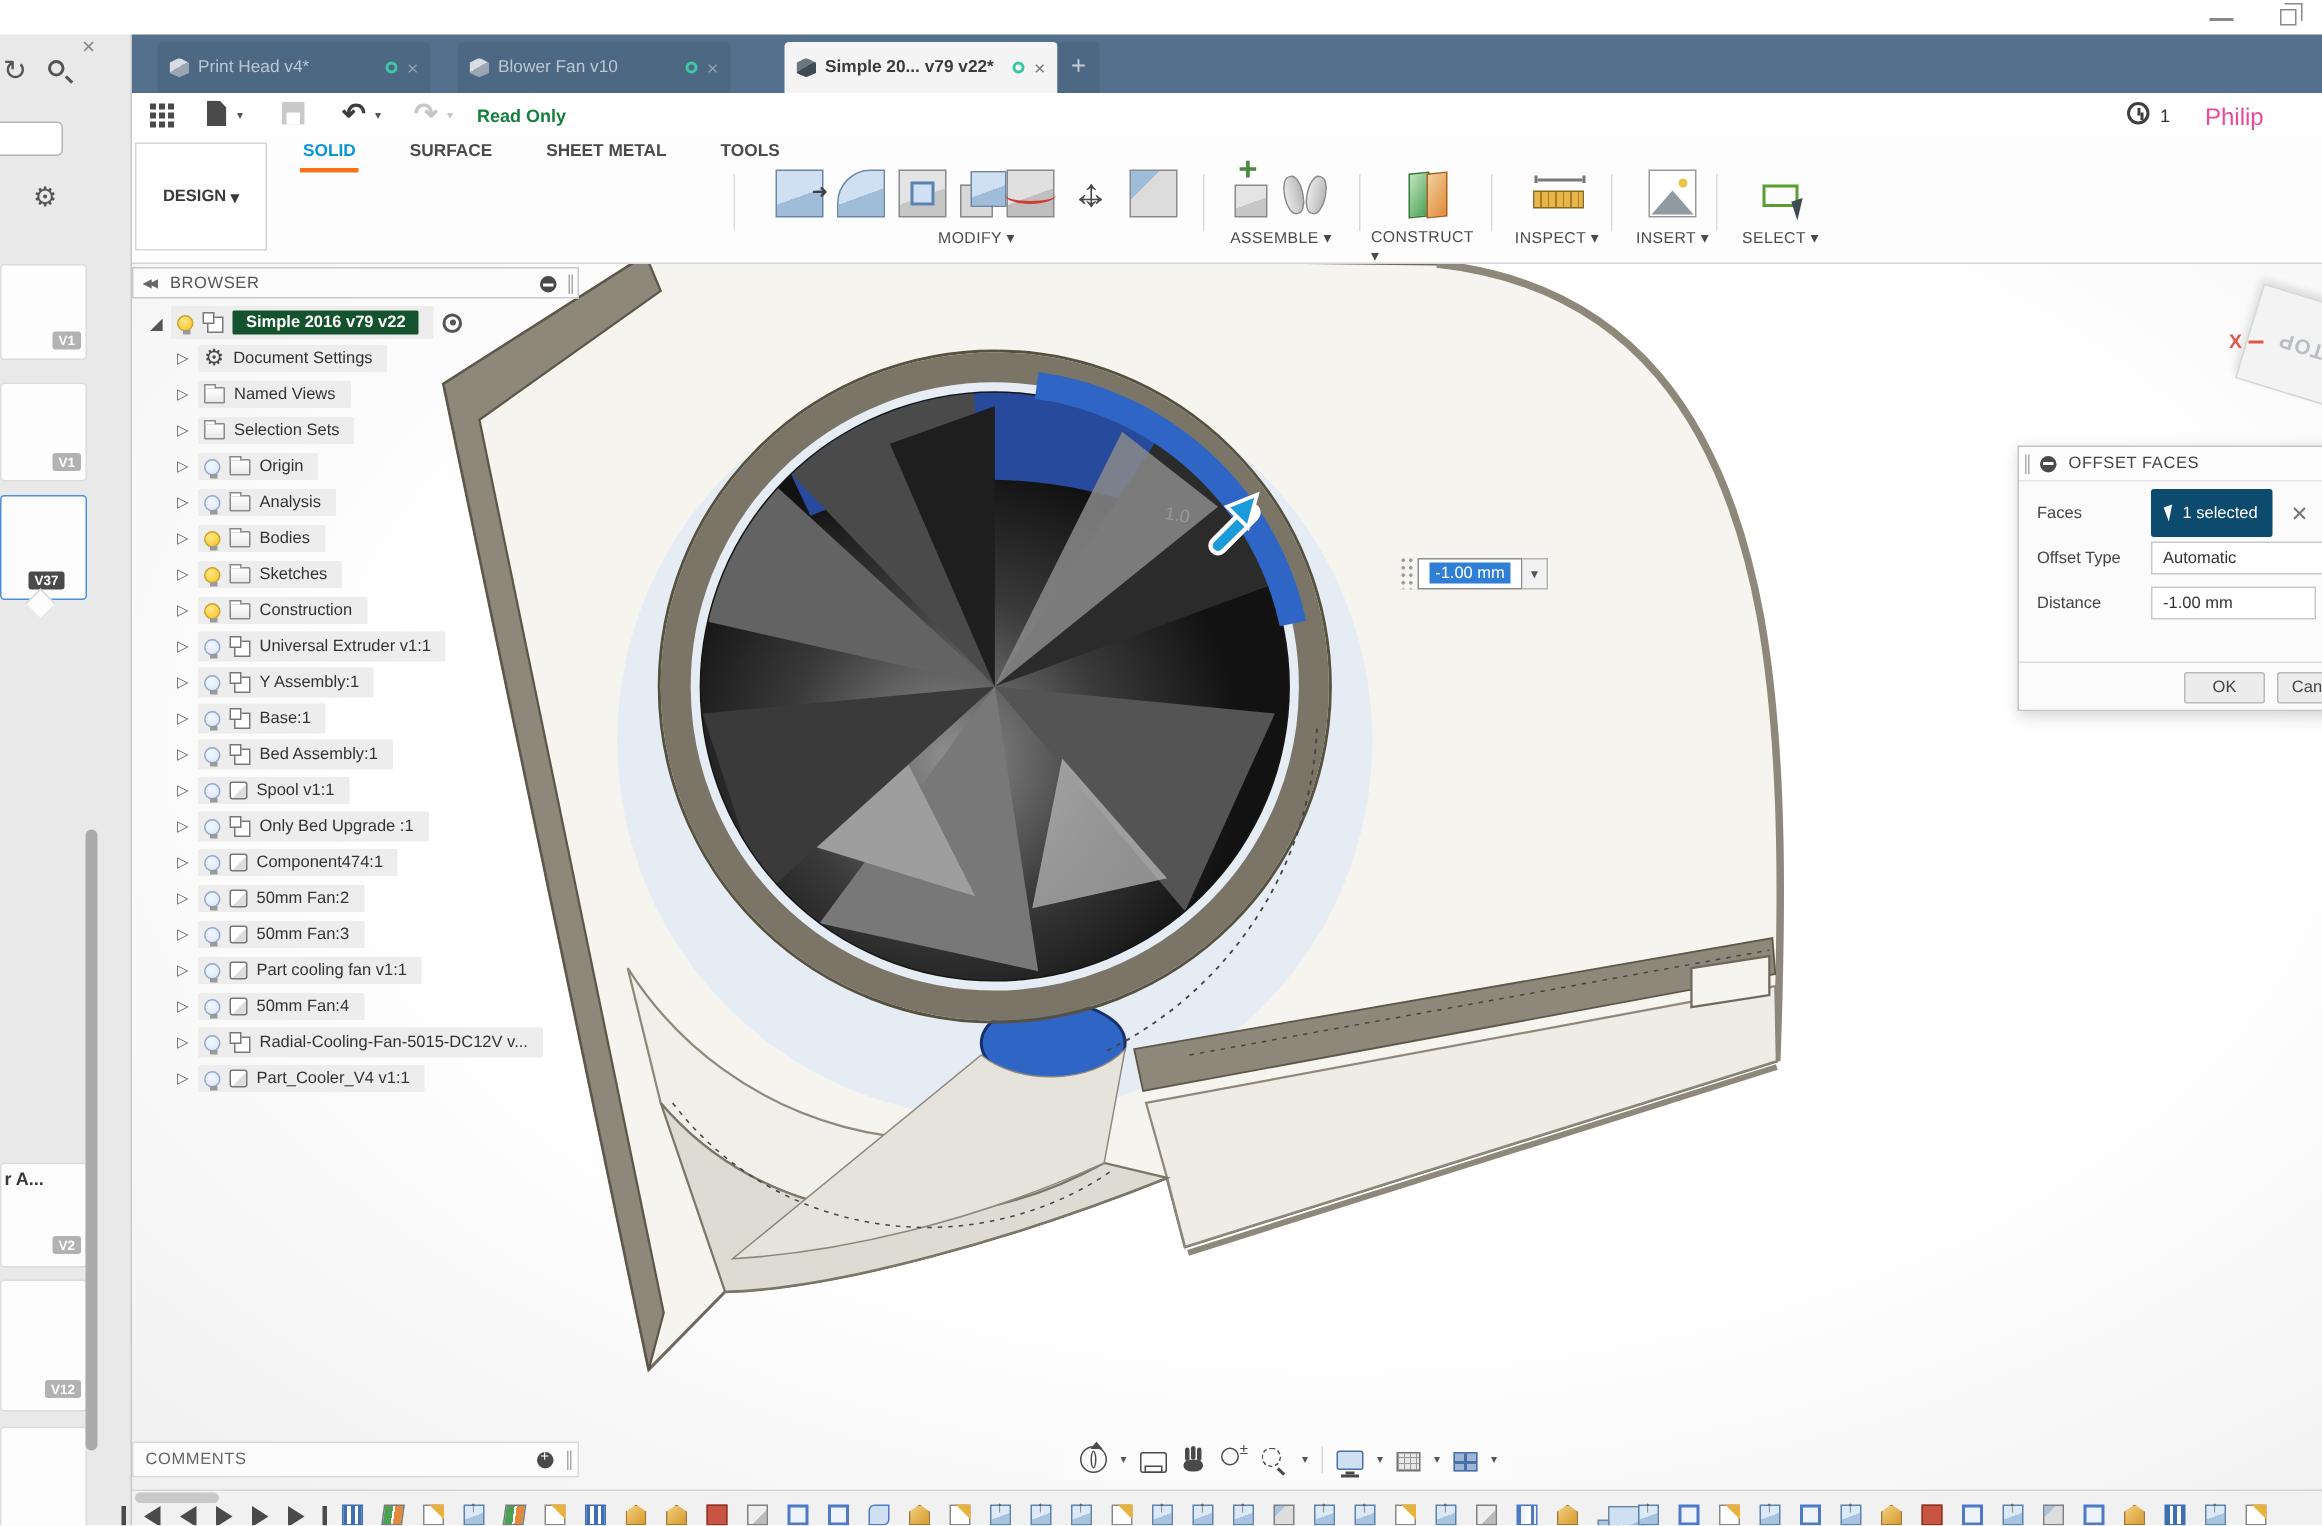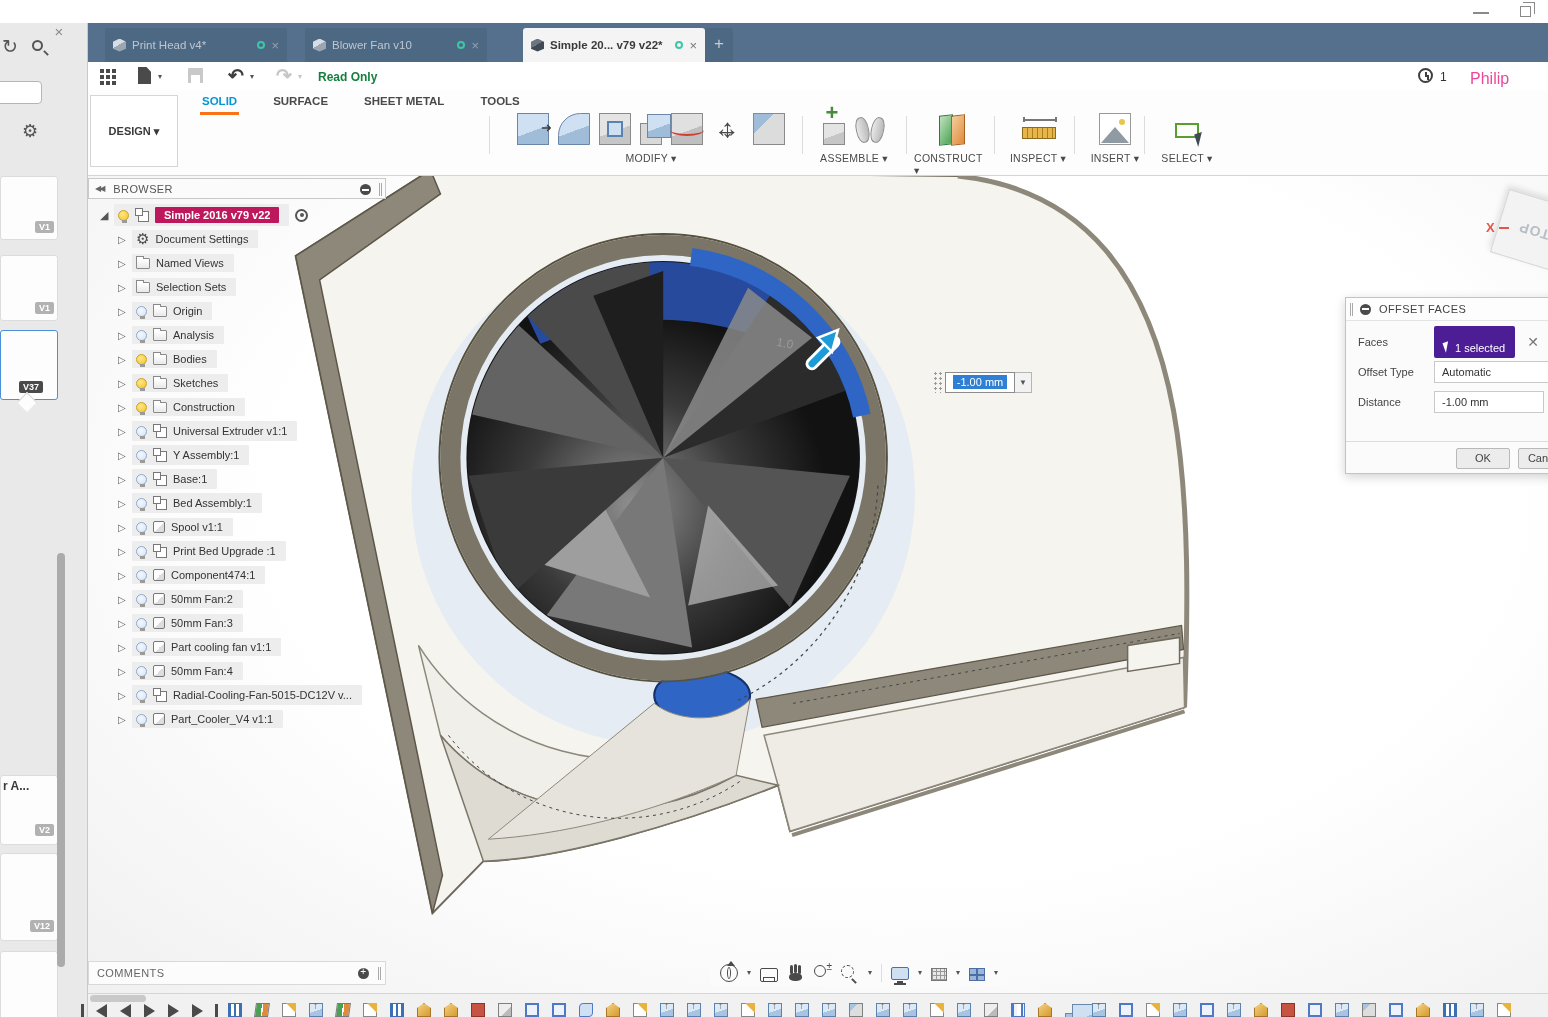--- a/index.html
+++ b/index.html
@@ -142,34 +142,34 @@
 .bulb.on{background:radial-gradient(circle at 40% 35%,#ffe78a,#f7c21a);border:1px solid #c9a227}
 .bulb.off{background:radial-gradient(circle at 40% 35%,#f2f7ff,#d7e4f4);border:1px solid #8fa9cc}
 .bulb::after{content:"";position:absolute;left:3px;bottom:-3px;width:5px;height:3px;background:#9a9a9a}
 .ifolder{width:14px;height:11px;border:1px solid #8a8a8a;background:linear-gradient(#fff,#e9e9e9);position:relative;flex:none;border-radius:1px}
 .ifolder::before{content:"";position:absolute;top:-3px;left:-1px;width:6px;height:2px;border:1px solid #8a8a8a;border-bottom:none;background:#fff}
 .icomp{width:11px;height:11px;border:1px solid #777;background:#fff;position:relative;margin-left:3px;margin-top:3px;flex:none}
 .icomp::before{content:"";position:absolute;left:-4px;top:-4px;width:6px;height:6px;border:1px solid #777;background:#fff}
 .ibody{width:12px;height:12px;border:1px solid #777;background:linear-gradient(135deg,#fff 55%,#ddd 55%);border-radius:2px;flex:none}
 .igear{font-size:15px;color:#4a4a4a;line-height:12px;flex:none}
 .rlabel{color:#333;white-space:nowrap}
-.rlabel.hl{background:#be185d;color:#fff;font-weight:bold;padding:2px 9px;border-radius:1px}
+.rlabel.hl{background:#14532d;color:#fff;font-weight:bold;padding:2px 9px;border-radius:1px}
 .itarget{width:13px;height:13px;border:2px solid #555;border-radius:50%;position:relative;margin-left:6px;flex:none}
 .itarget::after{content:"";position:absolute;left:2.5px;top:2.5px;width:4px;height:4px;background:#555;border-radius:50%}
 
 
 .dialog{left:1345px;top:297px;width:230px;background:#fbfbfb;border:1px solid #c3c3c3;box-shadow:0 3px 10px rgba(0,0,0,.18)}
 .dlg-header{position:relative;height:23px;display:flex;align-items:center;border-bottom:1px solid #e4e4e4;background:#fdfdfd}
 .dlg-grip{width:3px;height:13px;border-left:1px solid #aaa;border-right:1px solid #aaa;margin-left:4px}
 .dlg-dot{width:11px;height:11px;background:#4a4a4a;border-radius:50%;margin-left:7px;position:relative}
 .dlg-dot::after{content:"";position:absolute;left:2px;top:4.5px;width:7px;height:2px;background:#fff}
 .dlg-title{margin-left:8px;color:#444;font-size:11px;letter-spacing:.4px}
 .dlg-row{position:relative;height:30px;display:flex;align-items:center;padding-left:12px}
 .dlg-label{width:76px;color:#444}
-.chip-selected{display:flex;align-items:flex-start;gap:5px;background:#4c1d95;color:#fff;height:22px;padding:16px 10px;border-radius:2px}
+.chip-selected{display:flex;align-items:center;gap:5px;background:#0c4a6e;color:#fff;height:22px;padding:16px 10px;border-radius:2px}
 .cursor-w{width:0;height:0;border-top:10px solid #fff;border-right:6px solid transparent;transform:rotate(-20deg)}
 .chip-x{margin-left:12px;color:#777;font-size:14px}
 .dlg-select{width:134px;height:22px;background:#fff;border:1px solid #c9c9c9;line-height:20px;padding-left:7px;color:#333}
 .dlg-input{width:110px;height:22px;background:#fff;border:1px solid #c9c9c9;line-height:20px;padding-left:7px;color:#333}
 .dlg-footer{border-top:1px solid #dcdcdc;height:32px;position:relative;margin-top:24px;background:#fbfbfb}
 .btn{position:absolute;top:6px;width:54px;height:21px;background:#ececec;border:1px solid #b9b9b9;border-radius:2px;text-align:center;line-height:19px;color:#444}
 .btn.ok{left:110px}.btn.cancel{left:172px}
 
 
 .fdim{left:933px;top:371px;display:flex;align-items:center}
@@ -552,21 +552,21 @@
             <span class="bulb off"></span>
             <span class="ibody"></span>
             <span class="rlabel">Spool v1:1</span>
           </span>
         </div>
       <div class="trow">
           <span class="exp">▷</span>
           <span class="chip">
             <span class="bulb off"></span>
             <span class="icomp"></span>
-            <span class="rlabel">Print Bed Upgrade :1</span>
+            <span class="rlabel">Only Bed Upgrade :1</span>
           </span>
         </div>
       <div class="trow">
           <span class="exp">▷</span>
           <span class="chip">
             <span class="bulb off"></span>
             <span class="ibody"></span>
             <span class="rlabel">Component474:1</span>
           </span>
         </div>

